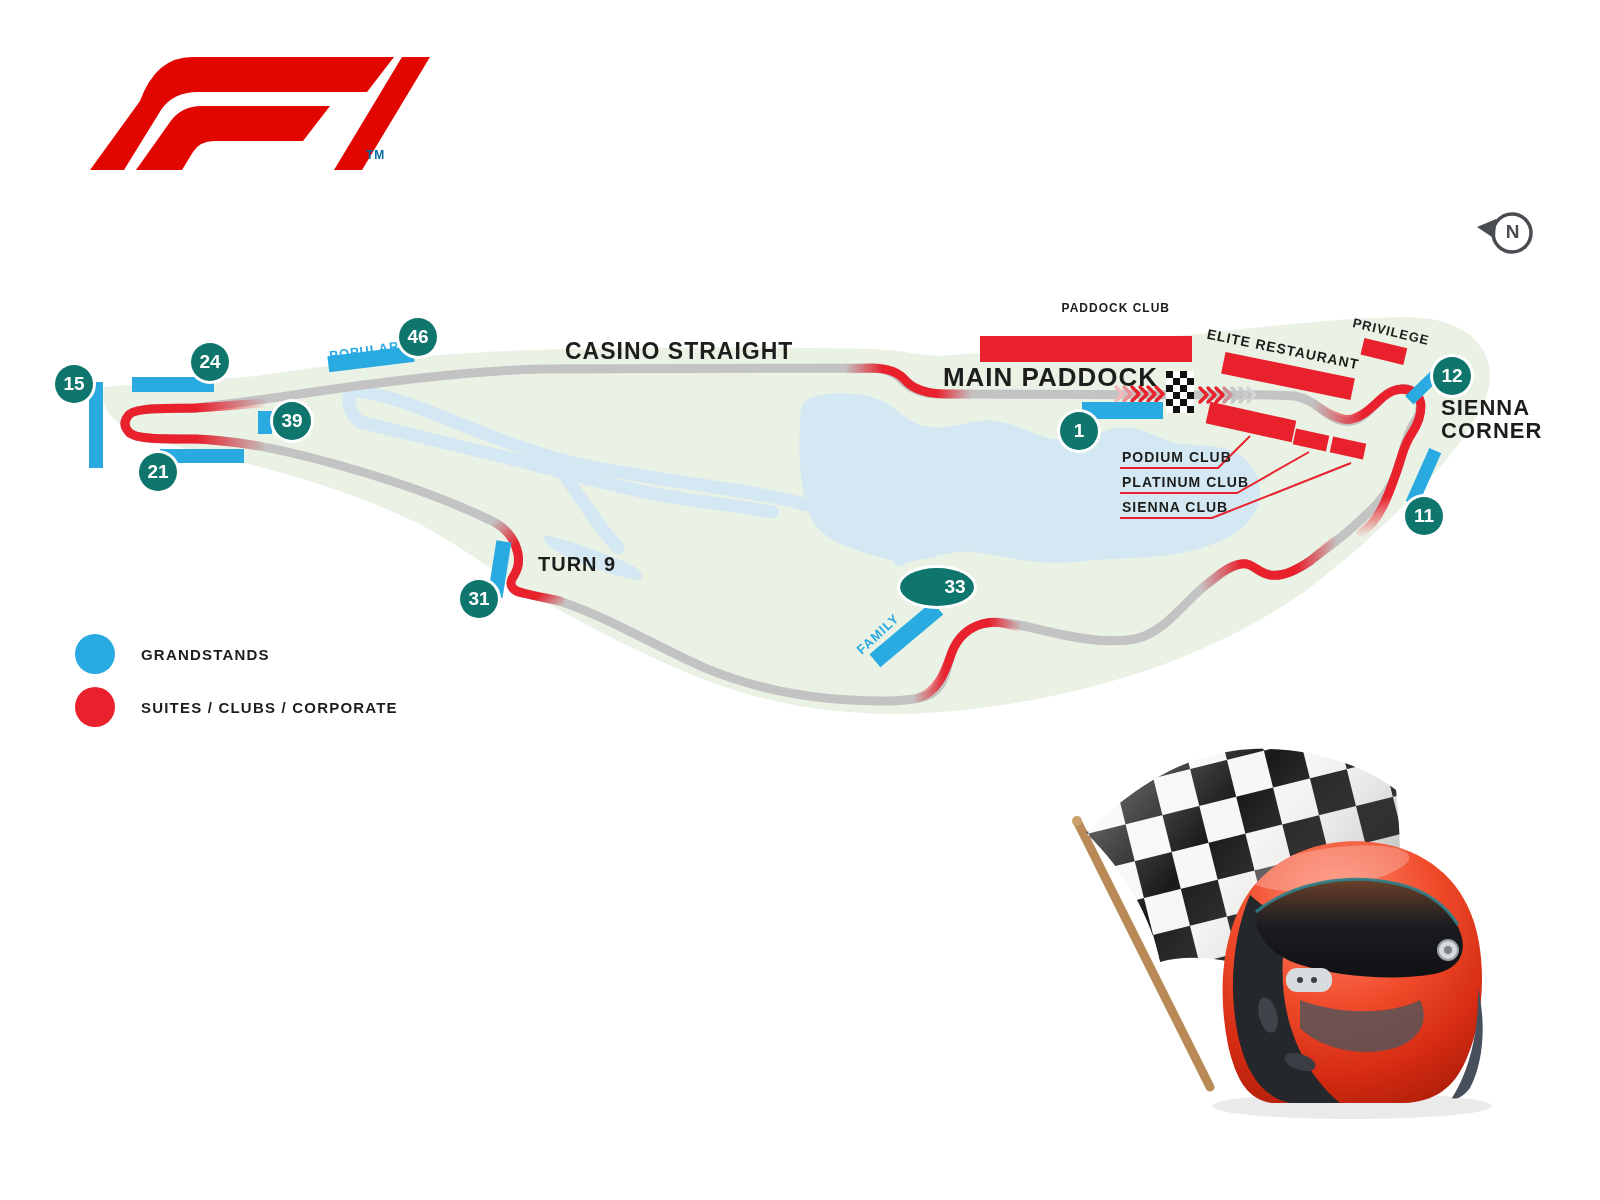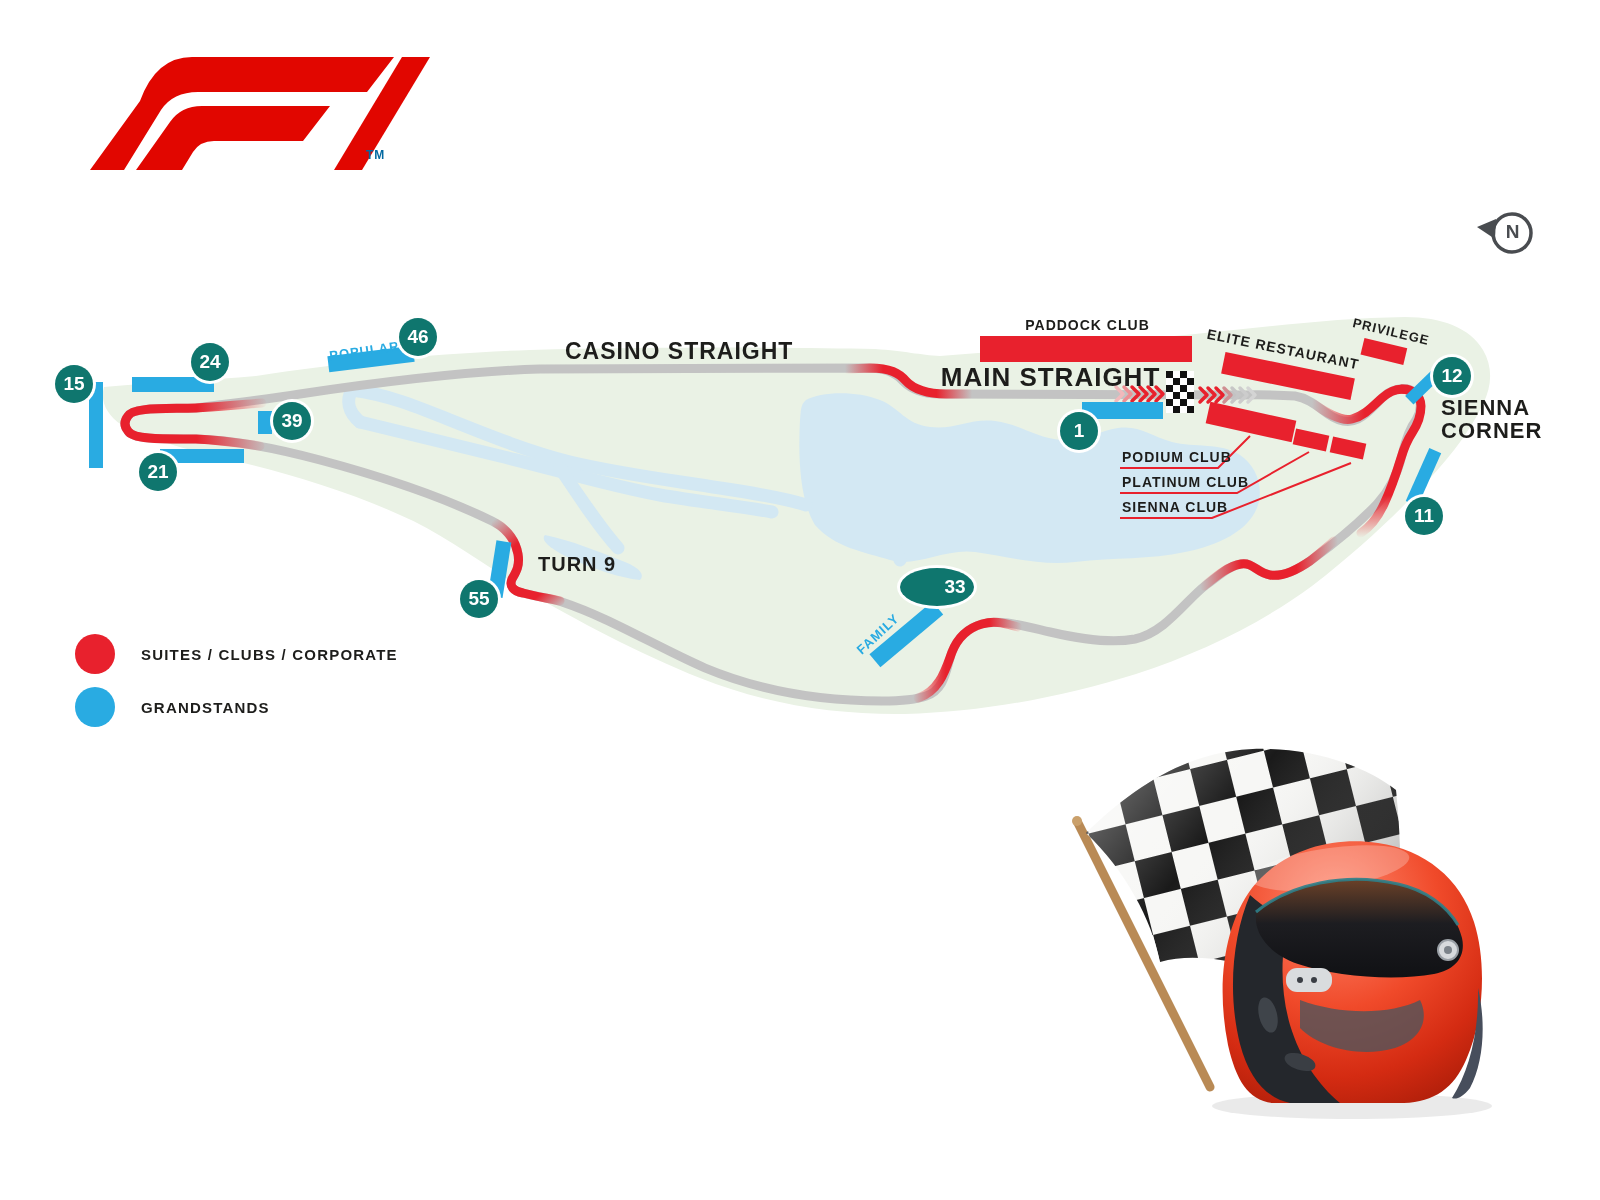--- a/index.html
+++ b/index.html
@@ -259,48 +259,48 @@
         <circle cx="1314" cy="980" r="3" fill="#3a3e44"></circle>
     <ellipse cx="1268" cy="1015" rx="9" ry="18" fill="#3f444a" transform="rotate(-14 1268 1015)"></ellipse>
     <ellipse cx="1300" cy="1062" rx="16" ry="8" fill="#3a3e44" transform="rotate(18 1300 1062)"></ellipse>
   </g>
 </svg>
 
 <div class="tm">TM</div>
 <div class="compass-n">N</div>
 
 <div class="lbl" style="left:565px;top:339px;width:245px;text-align:left;font-size:23px;">CASINO STRAIGHT</div>
-<div class="lbl" style="left:938px;top:364px;width:225px;text-align:center;font-size:26px;">MAIN STRAIGHT</div>
-<div class="lbl small" style="left:1005px;top:318px;width:165px;text-align:center;font-size:14px;">PADDOCK CLUB</div>
+<div class="lbl" style="left:938px;top:364px;width:225px;text-align:center;font-size:26px;">MAIN PADDOCK</div>
+<div class="lbl small" style="left:1005px;top:302px;width:165px;text-align:right;font-size:12px;">PADDOCK CLUB</div>
 <div class="lbl small" style="left:1198px;top:342px;width:170px;text-align:center;font-size:14px;transform:rotate(11.5deg);">ELITE RESTAURANT</div>
 <div class="lbl small" style="left:1341px;top:325px;width:100px;text-align:center;font-size:13px;transform:rotate(13.5deg);">PRIVILEGE</div>
 <div class="lbl" style="left:1441px;top:396px;width:115px;font-size:22px;">SIENNA CORNER</div>
 <div class="lbl small" style="left:1122px;top:450px;font-size:14px;">PODIUM CLUB</div>
 <div class="lbl small" style="left:1122px;top:475px;font-size:14px;">PLATINUM CLUB</div>
 <div class="lbl small" style="left:1122px;top:500px;font-size:14px;">SIENNA CLUB</div>
 <div class="lbl" style="left:538px;top:554px;font-size:20px;">TURN 9</div>
 
 <div class="tag" style="left:329px;top:342px;width:90px;transform:rotate(-8deg);">POPULAR</div>
 <div class="tag" style="left:848px;top:617px;width:80px;transform:rotate(-43deg);">FAMILY</div>
 
 <div class="marker" style="left:55px;top:365px;">15</div>
 <div class="marker" style="left:191px;top:343px;">24</div>
 <div class="marker" style="left:399px;top:318px;">46</div>
 <div class="marker" style="left:273px;top:402px;">39</div>
 <div class="marker" style="left:139px;top:453px;">21</div>
 <div class="marker" style="left:1060px;top:412px;">1</div>
 <div class="marker" style="left:1433px;top:357px;">12</div>
 <div class="marker" style="left:1405px;top:497px;">11</div>
-<div class="marker" style="left:460px;top:580px;">55</div>
+<div class="marker" style="left:460px;top:580px;">31</div>
 <div class="marker" style="left:900px;top:568px;padding-left:36px;">33</div>
 
 <div class="legend">
+  <div class="legend-row">
+    <span class="legend-dot" style="background:#29abe2;"></span>
+    <span class="legend-text">GRANDSTANDS</span>
+  </div>
   <div class="legend-row">
     <span class="legend-dot" style="background:#e8212d;"></span>
     <span class="legend-text">SUITES / CLUBS / CORPORATE</span>
   </div>
-  <div class="legend-row">
-    <span class="legend-dot" style="background:#29abe2;"></span>
-    <span class="legend-text">GRANDSTANDS</span>
-  </div>
 </div>
 
 </div>
 
 </body></html>

